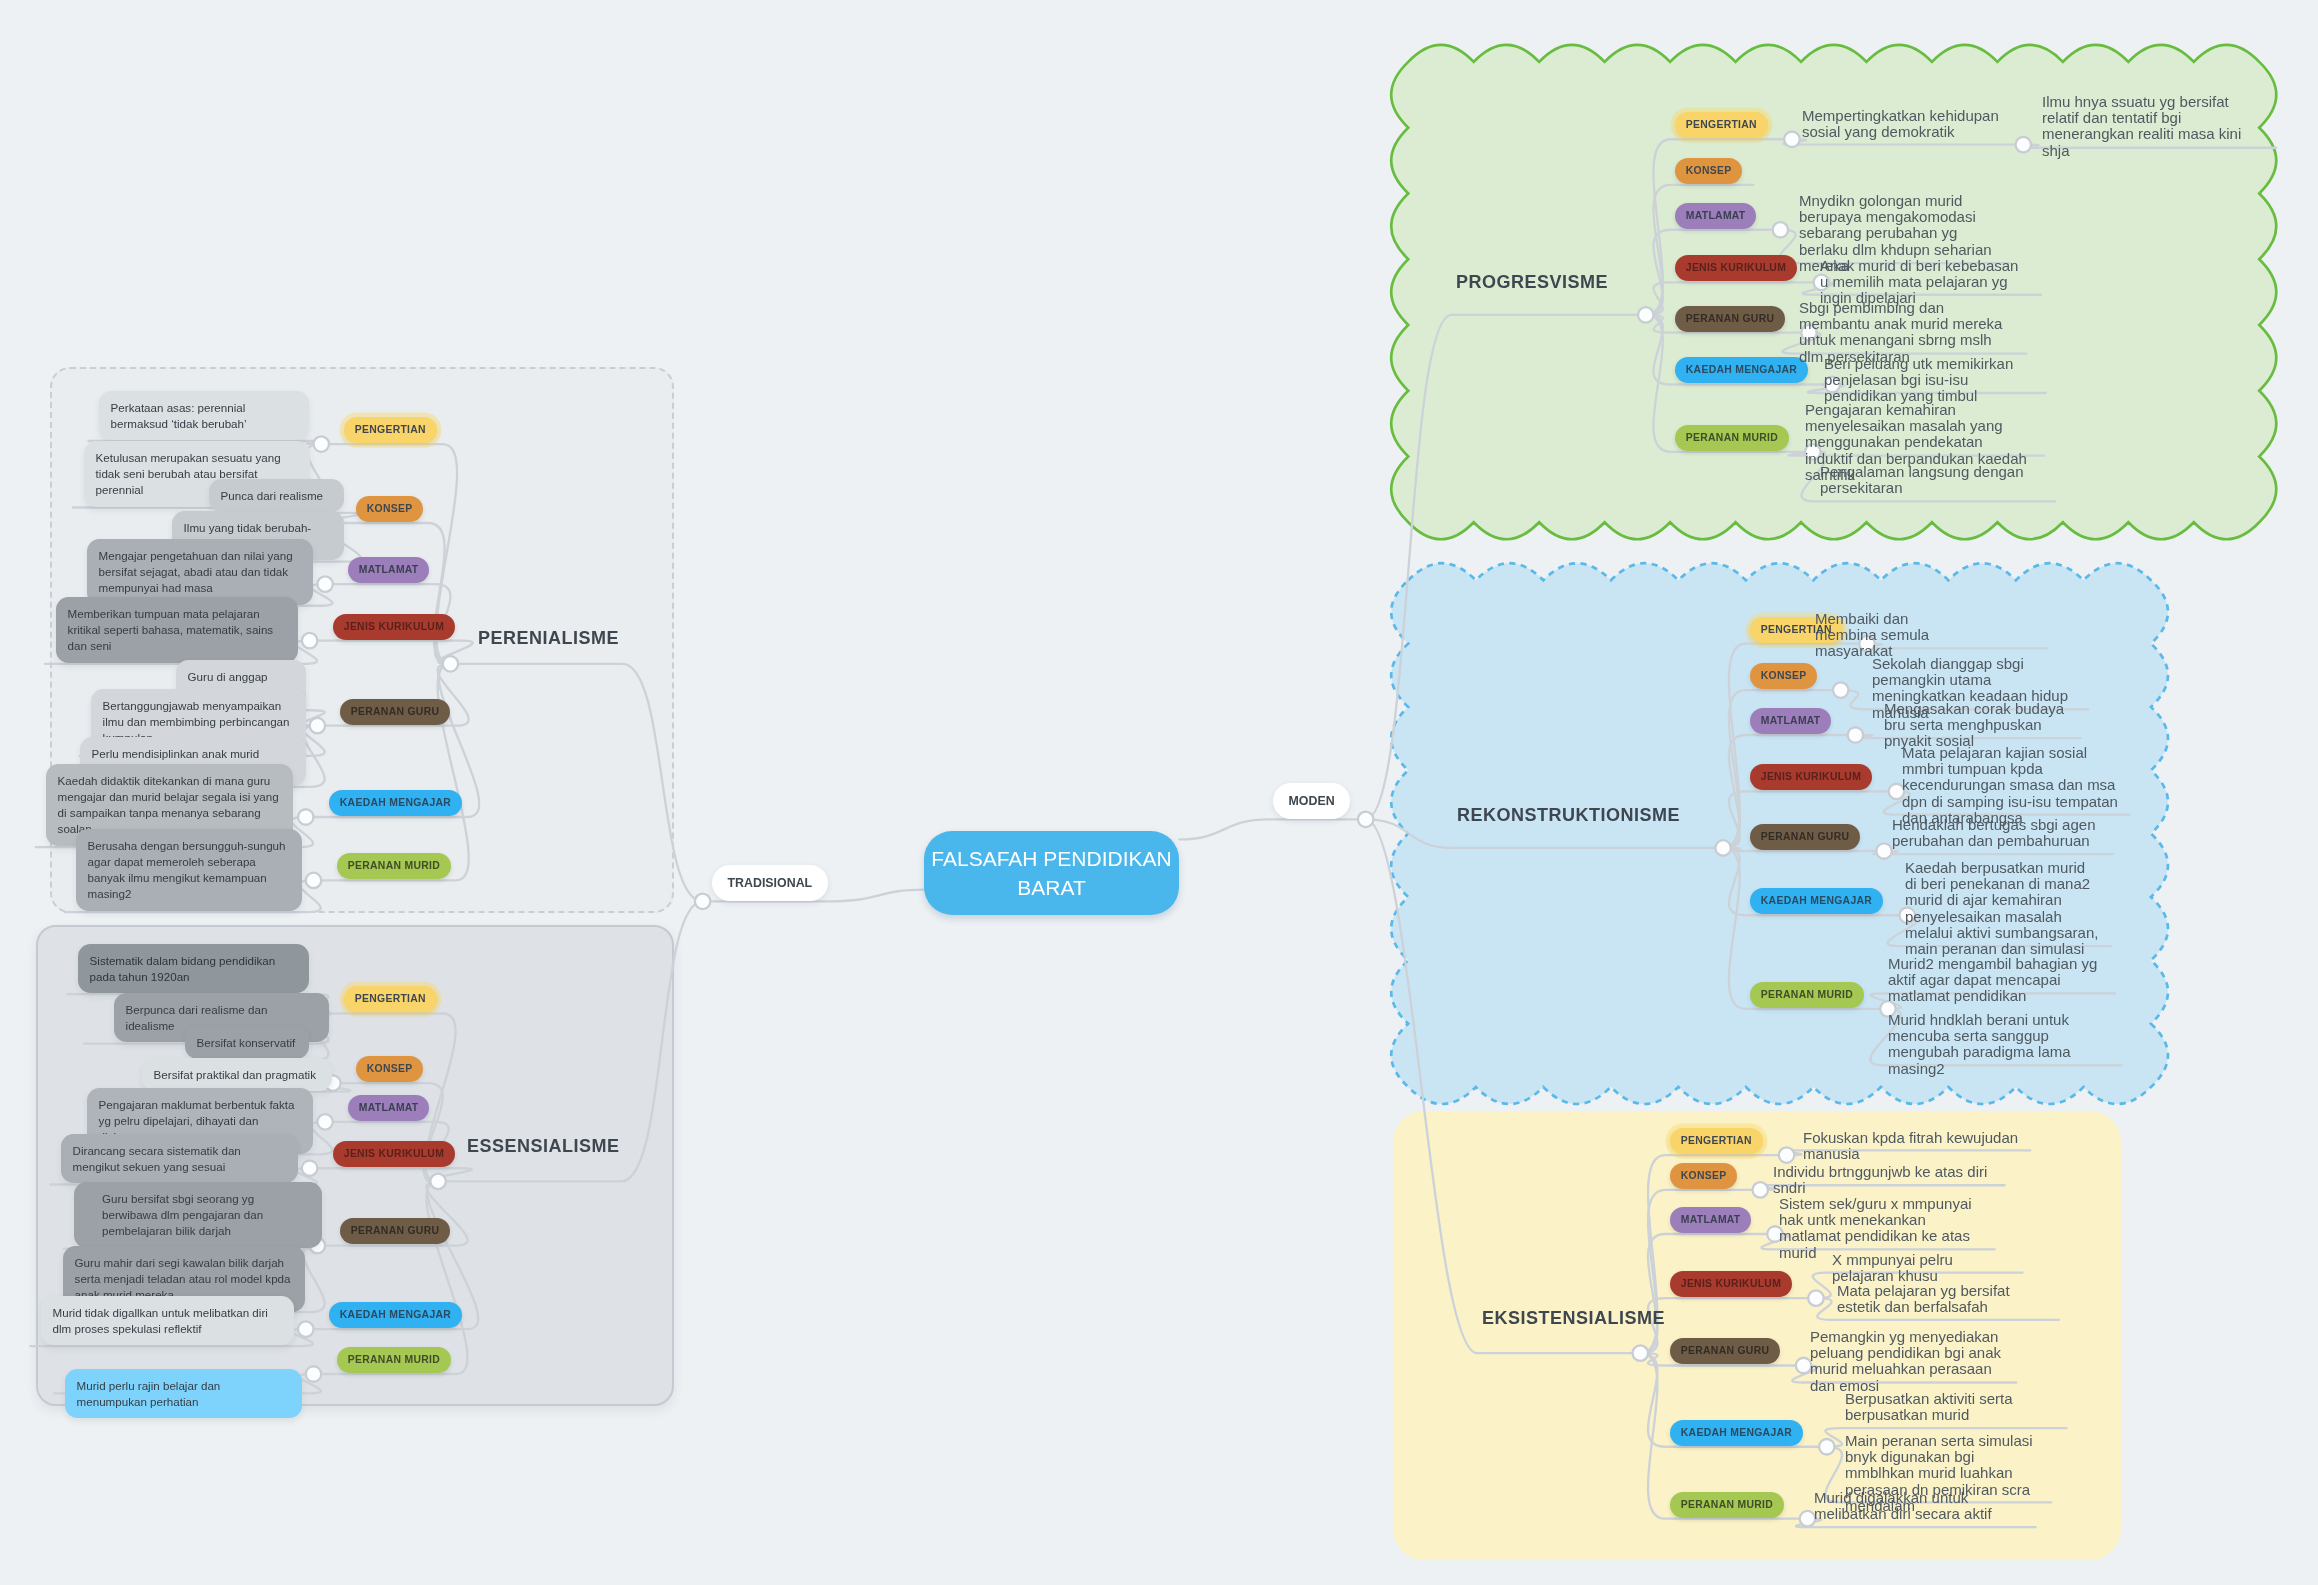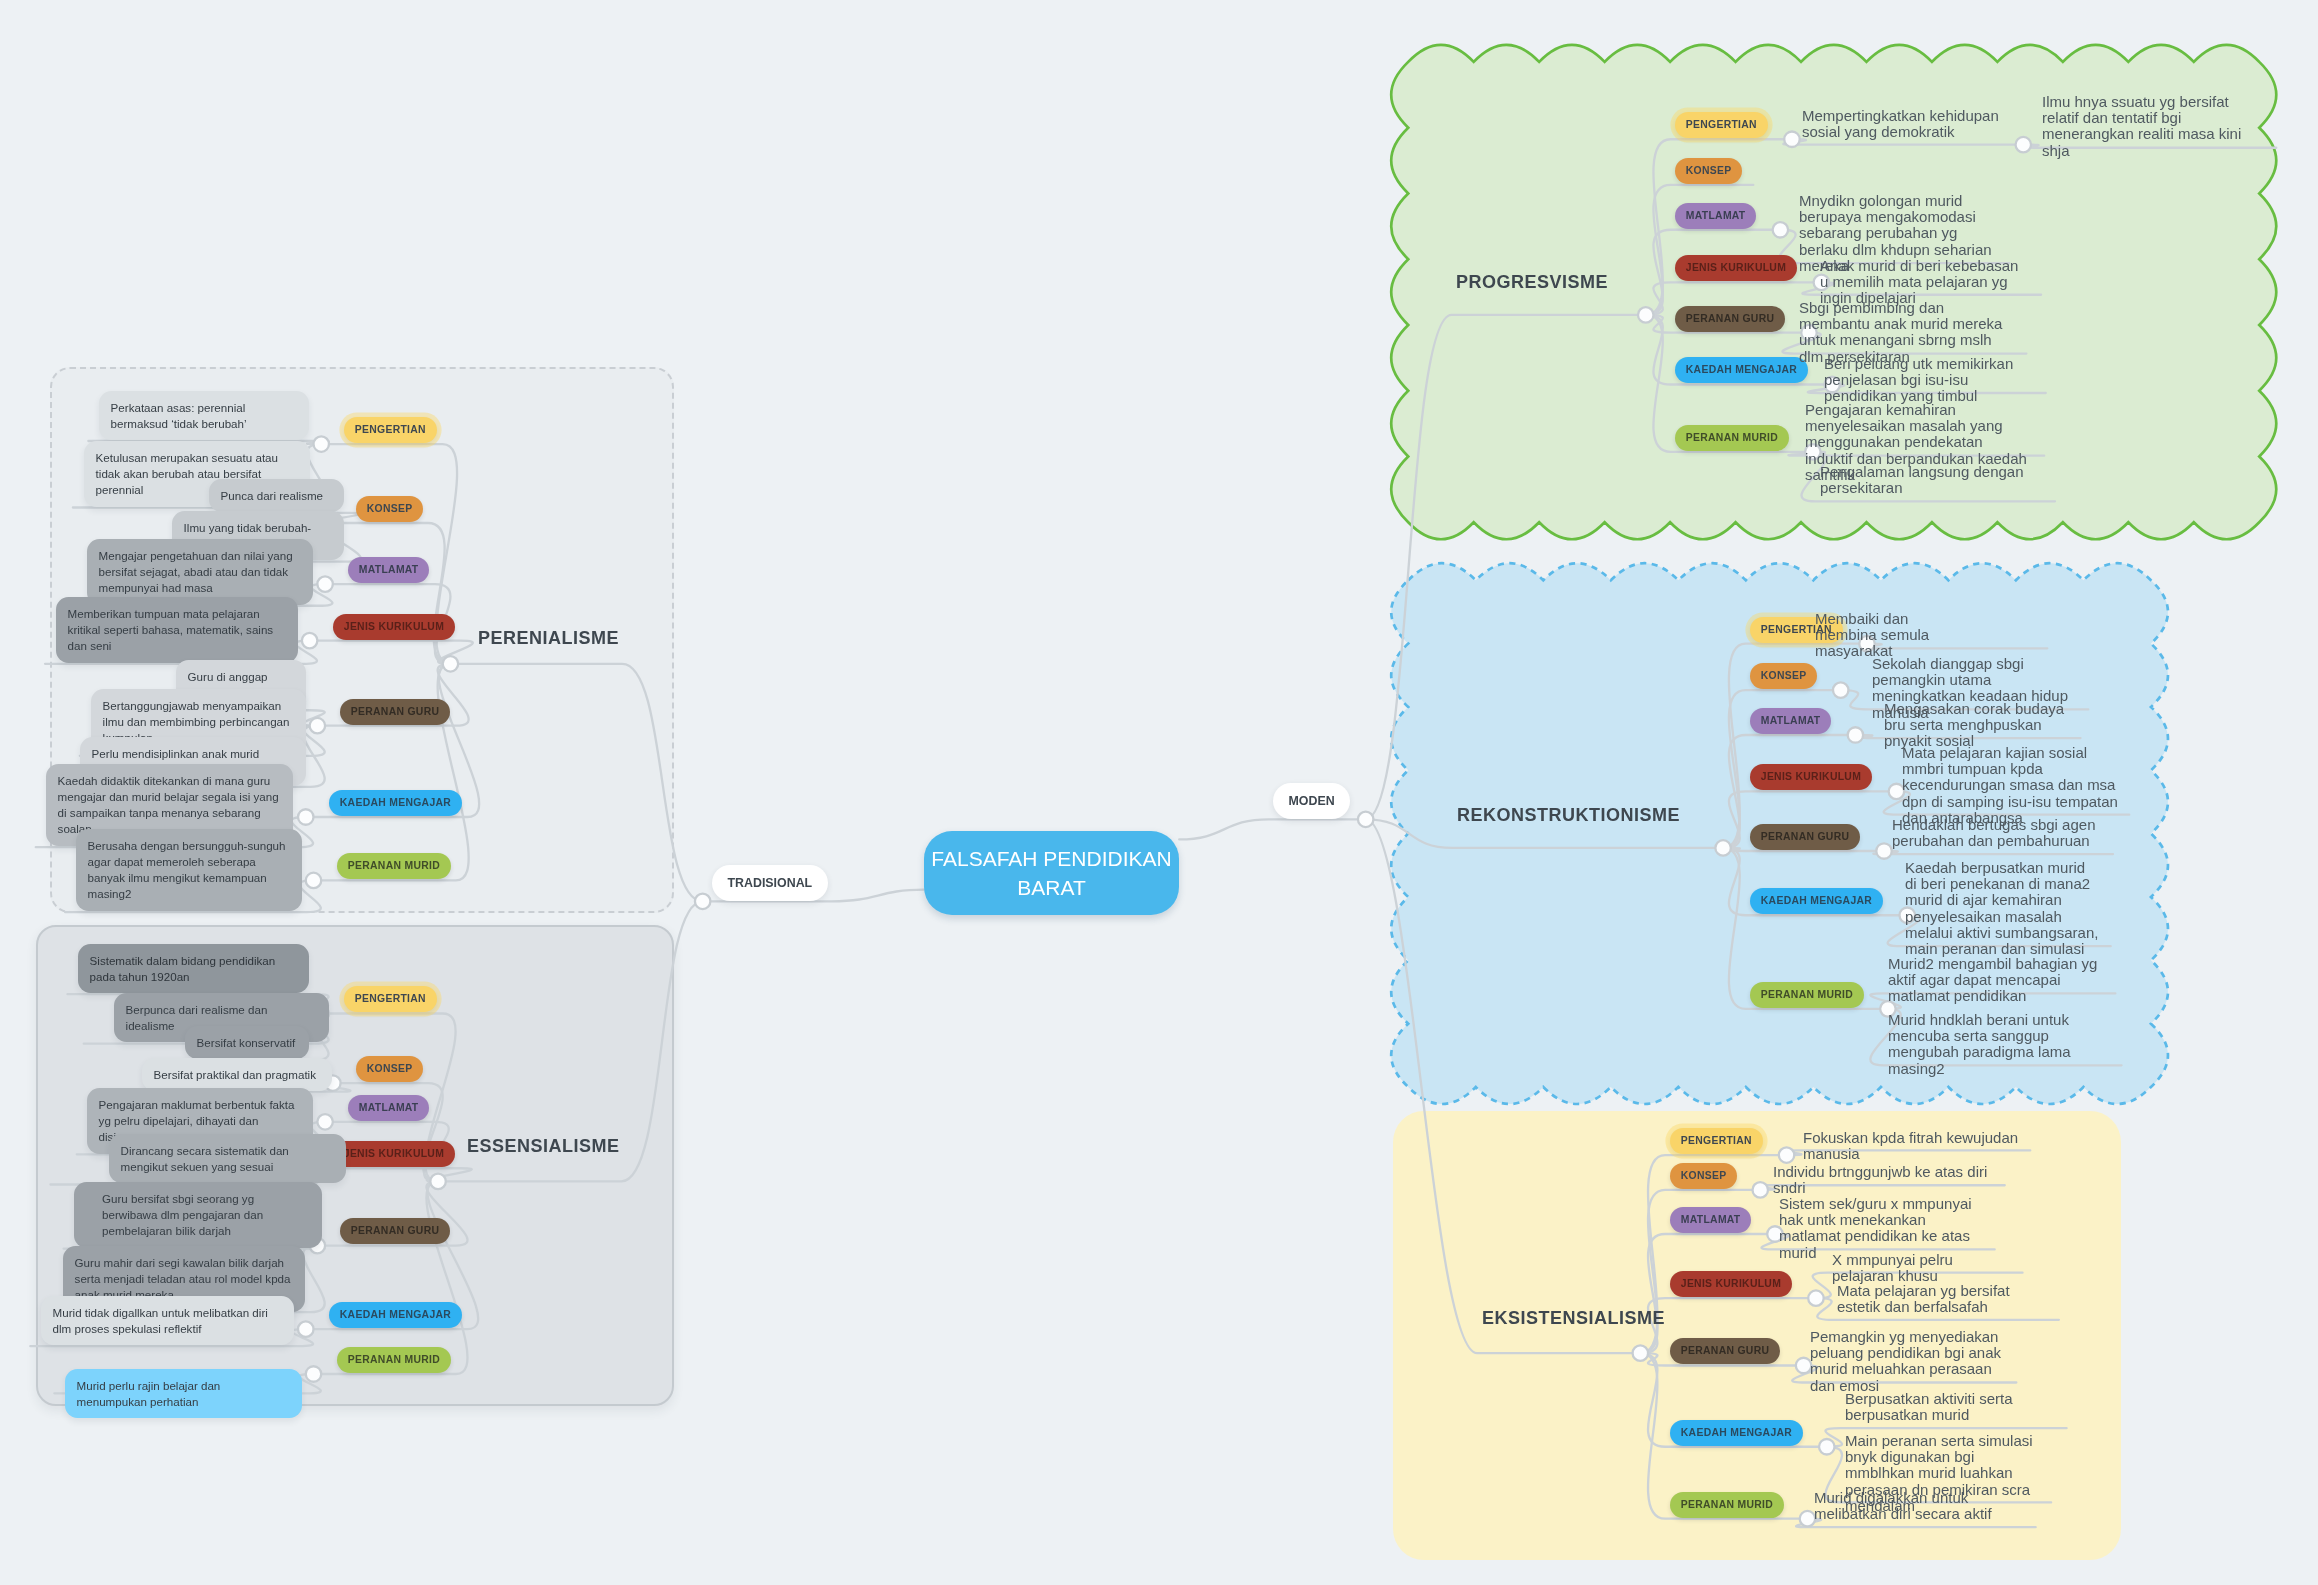--- a/index.html
+++ b/index.html
@@ -173,21 +173,21 @@
 
   <div id="s0t0" class="node pill glow" style="left: 344px; top: 417px; background: rgb(249, 212, 104); color: rgb(62, 71, 80);">PENGERTIAN</div>
   <div id="s0t1" class="node pill" style="left: 356px; top: 496px; background: rgb(223, 148, 64); color: rgb(62, 71, 80);">KONSEP</div>
   <div id="s0t2" class="node pill" style="left: 348px; top: 557px; background: rgb(156, 126, 186); color: rgb(58, 63, 82);">MATLAMAT</div>
   <div id="s0t3" class="node pill" style="left: 333px; top: 614px; background: rgb(169, 59, 46); color: rgb(90, 32, 25);">JENIS KURIKULUM</div>
   <div id="s0t4" class="node pill" style="left: 340px; top: 699px; background: rgb(111, 92, 71); color: rgb(51, 44, 36);">PERANAN GURU</div>
   <div id="s0t5" class="node pill" style="left: 329px; top: 790px; background: rgb(47, 177, 242); color: rgb(42, 74, 95);">KAEDAH MENGAJAR</div>
   <div id="s0t6" class="node pill" style="left: 337px; top: 853px; background: rgb(164, 200, 82); color: rgb(64, 77, 41);">PERANAN MURID</div>
 
   <div class="node leafL" style="left:99px;top:391px;width:187px;background:#dbe0e3;">Perkataan asas: perennial bermaksud ‘tidak berubah’</div>
-  <div class="node leafL" style="left:84px;top:441px;width:203px;background:#dbe0e3;">Ketulusan merupakan sesuatu atau tidak akan berubah atau bersifat perennial</div>
+  <div class="node leafL" style="left:84px;top:441px;width:203px;background:#dbe0e3;">Ketulusan merupakan sesuatu yang tidak seni berubah atau bersifat perennial</div>
   <div class="node leafL" style="left:209px;top:479px;width:112px;background:#c6cbcf;">Punca dari realisme</div>
   <div class="node leafL" style="left:172px;top:511px;width:149px;background:#c6cbcf;">Ilmu yang tidak berubah-ubah</div>
   <div class="node leafL" style="left:87px;top:539px;width:203px;background:#a9afb4;">Mengajar pengetahuan dan nilai yang bersifat sejagat, abadi atau dan tidak mempunyai had masa</div>
   <div class="node leafL" style="left:56px;top:597px;width:219px;background:#9ba1a7;">Memberikan tumpuan mata pelajaran kritikal seperti bahasa, matematik, sains dan seni</div>
   <div class="node leafL" style="left:176px;top:660px;width:107px;background:#d3d7db;">Guru di anggap pakar</div>
   <div class="node leafL" style="left:91px;top:689px;width:192px;background:#d3d7db;">Bertanggungjawab menyampaikan ilmu dan membimbing perbincangan kumpulan</div>
   <div class="node leafL" style="left:80px;top:737px;width:203px;background:#d3d7db;">Perlu mendisiplinkan anak murid mereka</div>
   <div class="node leafL" style="left:46px;top:764px;width:224px;background:#b7bcc1;">Kaedah didaktik ditekankan di mana guru mengajar dan murid belajar segala isi yang di sampaikan tanpa menanya sebarang soalan</div>
   <div class="node leafL" style="left:76px;top:829px;width:203px;background:#a9afb4;">Berusaha dengan bersungguh-sunguh agar dapat memeroleh seberapa banyak ilmu mengikut kemampuan masing2</div>
 
@@ -197,21 +197,21 @@
   <div id="s1t3" class="node pill" style="left: 333px; top: 1141px; background: rgb(169, 59, 46); color: rgb(90, 32, 25);">JENIS KURIKULUM</div>
   <div id="s1t4" class="node pill" style="left: 340px; top: 1218px; background: rgb(111, 92, 71); color: rgb(51, 44, 36);">PERANAN GURU</div>
   <div id="s1t5" class="node pill" style="left: 329px; top: 1302px; background: rgb(47, 177, 242); color: rgb(42, 74, 95);">KAEDAH MENGAJAR</div>
   <div id="s1t6" class="node pill" style="left: 337px; top: 1347px; background: rgb(164, 200, 82); color: rgb(64, 77, 41);">PERANAN MURID</div>
 
   <div class="node leafL" style="left:78px;top:944px;width:208px;background:#8f969c;color:#2e353b;">Sistematik dalam bidang pendidikan pada tahun 1920an</div>
   <div class="node leafL" style="left:94px;top:993px;width:192px;background:#9ba1a7;margin-left:20px;">Berpunca dari realisme dan idealisme</div>
   <div class="node leafL" style="left:185px;top:1026px;width:101px;background:#9ba1a7;">Bersifat konservatif</div>
   <div class="node leafL" style="left:142px;top:1058px;width:167px;background:#dbe0e3;">Bersifat praktikal dan pragmatik</div>
   <div class="node leafL" style="left:87px;top:1088px;width:203px;background:#aeb4b9;">Pengajaran maklumat berbentuk fakta yg pelru dipelajari, dihayati dan disimpan</div>
-  <div class="node leafL" style="left:61px;top:1134px;width:214px;background:#a9afb4;margin-left:48px;">Dirancang secara sistematik dan mengikut sekuen yang sesuai</div>
+  <div class="node leafL" style="left:61px;top:1134px;width:214px;background:#a9afb4;">Dirancang secara sistematik dan mengikut sekuen yang sesuai</div>
   <div class="node leafL" style="left:74px;top:1182px;width:208px;background:#9ba1a7;padding-left:28px;">Guru bersifat sbgi seorang yg berwibawa dlm pengajaran dan pembelajaran bilik darjah</div>
   <div class="node leafL" style="left:63px;top:1246px;width:219px;background:#9ba1a7;">Guru mahir dari segi kawalan bilik darjah serta menjadi teladan atau rol model kpda anak murid mereka</div>
   <div class="node leafL" style="left:41px;top:1296px;width:230px;background:#dbe0e3;">Murid tidak digallkan untuk melibatkan diri dlm proses spekulasi reflektif</div>
   <div class="node leafL" style="left:65px;top:1361px;width:214px;background:#7dd3fc;margin-top:8px;">Murid perlu rajin belajar dan menumpukan perhatian</div>
 
   <div id="s2t0" class="node pill glow" style="left: 1675px; top: 112px; background: rgb(249, 212, 104); color: rgb(62, 71, 80);">PENGERTIAN</div>
   <div id="s2t1" class="node pill" style="left: 1675px; top: 158px; background: rgb(223, 148, 64); color: rgb(62, 71, 80);">KONSEP</div>
   <div id="s2t2" class="node pill" style="left: 1675px; top: 203px; background: rgb(156, 126, 186); color: rgb(58, 63, 82);">MATLAMAT</div>
   <div id="s2t3" class="node pill" style="left: 1675px; top: 255px; background: rgb(169, 59, 46); color: rgb(90, 32, 25);">JENIS KURIKULUM</div>
   <div id="s2t4" class="node pill" style="left: 1675px; top: 306px; background: rgb(111, 92, 71); color: rgb(51, 44, 36);">PERANAN GURU</div>

